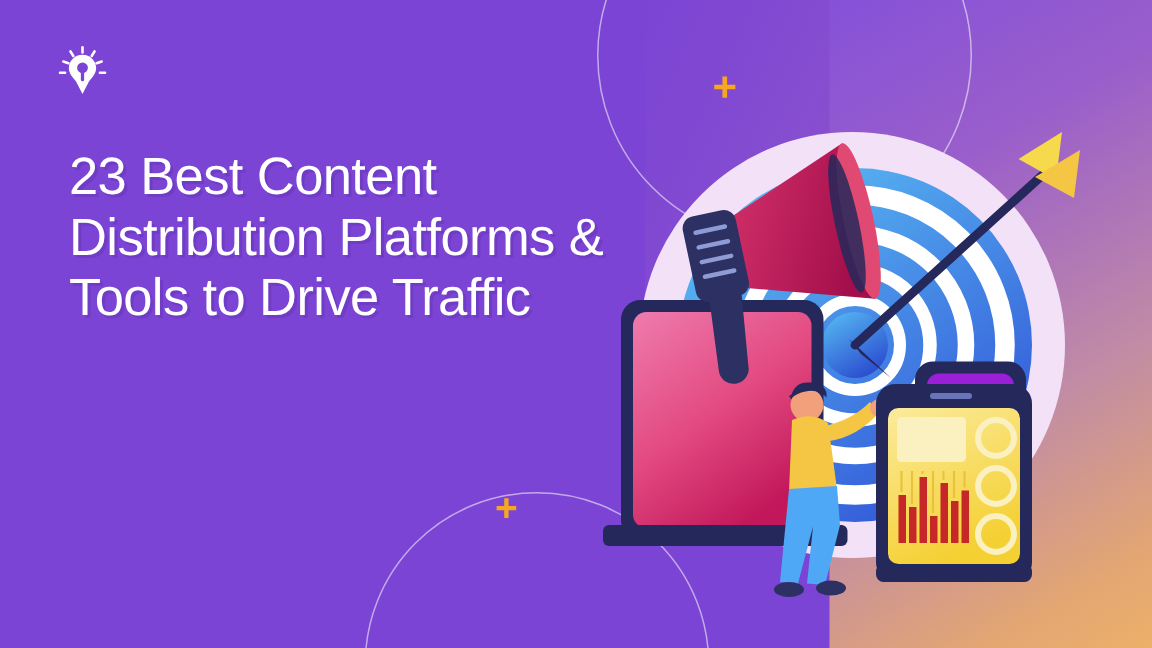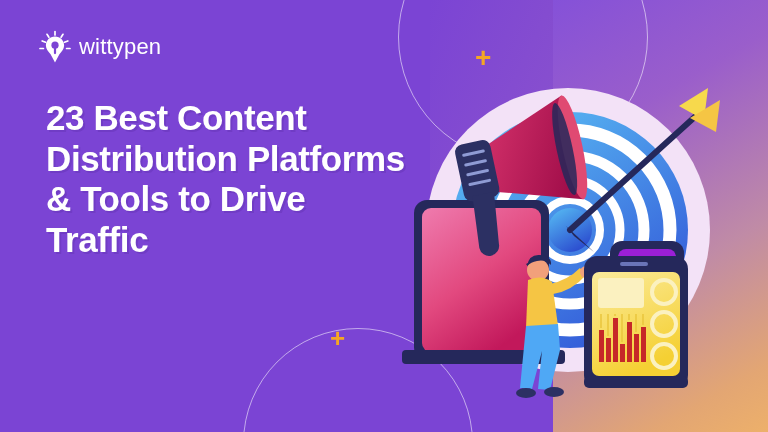--- a/index.html
+++ b/index.html
@@ -33,21 +33,21 @@
 
   
   .logo { position:absolute; left:38px; top:30px; display:flex; align-items:center; gap:7px; }
   .logo-mark { width:34px; height:34px; position:relative; }
   .logo-word { color:#ffffff; font-size:22px; font-weight:400; letter-spacing:.2px; }
 
   
   .headline {
     position:absolute; left:46px; top:98px; width:360px;
     color:#FFFFFF; font-size:35px; line-height:1.16;
-    font-weight:700; letter-spacing:-0.4px;
+    font-weight:400; letter-spacing:-0.4px;
     text-shadow: 2px 2px 0 rgba(80,35,150,.25);
   }
 
   
   .illo { position:absolute; left:398px; top:78px; width:370px; height:300px; }
   svg { display:block; overflow:visible; }
 </style>
 </head>
 <body>
 
@@ -72,21 +72,20 @@
           <line x1="4.2" y1="11.0" x2="7.6" y2="12.2"></line>
           <line x1="29.8" y1="11.0" x2="26.4" y2="12.2"></line>
           <line x1="2.0" y1="18.5" x2="5.4" y2="18.5"></line>
           <line x1="32.0" y1="18.5" x2="28.6" y2="18.5"></line>
         </g>
         <path d="M17 6.5 C22.2 6.5 26.1 10.5 26.1 15.4 C26.1 19.0 23.6 21.6 21.4 24.2 L17 32.6 L12.6 24.2 C10.4 21.6 7.9 19.0 7.9 15.4 C7.9 10.5 11.8 6.5 17 6.5 Z" fill="#FFFFFF"></path>
         <circle cx="17" cy="15.2" r="3.6" fill="#7B44D4"></circle>
         <rect x="15.9" y="15.0" width="2.2" height="9.2" rx="1.1" fill="#7B44D4"></rect>
       </svg>
     </div>
-    <span class="logo-word">wittypen</span>
   </div>
 
   <h1 class="headline">23 Best Content Distribution Platforms &amp; Tools to Drive Traffic</h1>
 
   <div class="illo">
     <svg width="370" height="310" viewBox="0 0 370 310">
       <defs>
         <linearGradient id="gLap" x1="0" y1="0" x2="0.6" y2="1">
           <stop offset="0%" stop-color="#EF7BAE"></stop>
           <stop offset="55%" stop-color="#E2497F"></stop>

